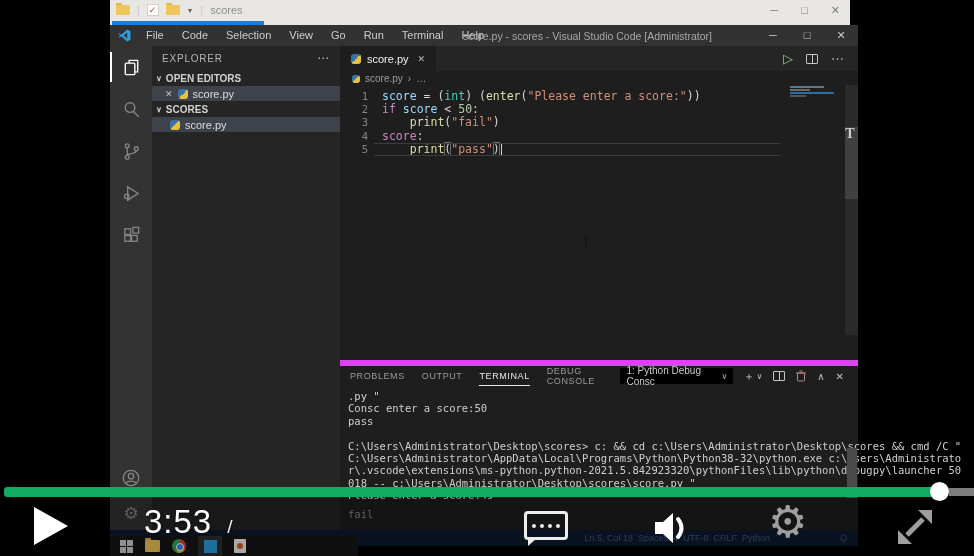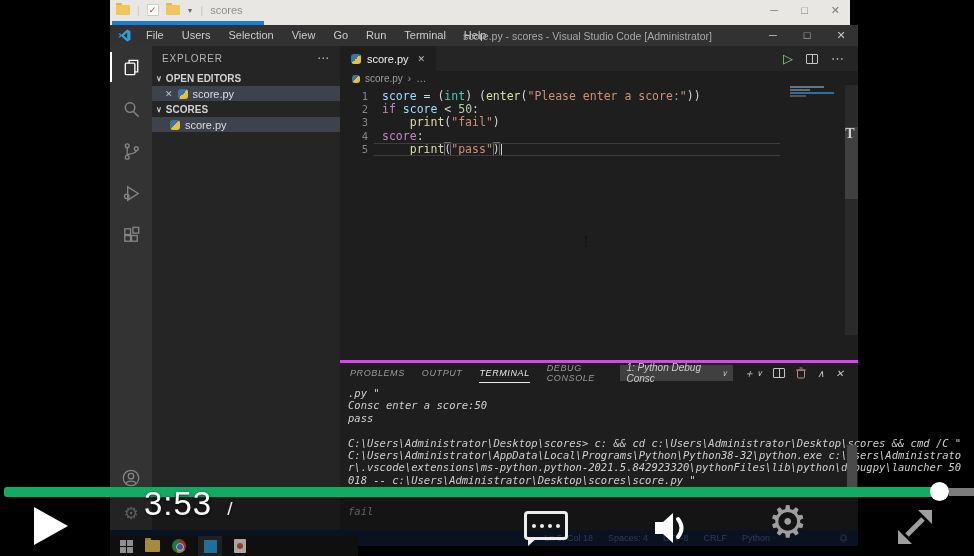--- a/index.html
+++ b/index.html
@@ -71,25 +71,25 @@
   .tok-pb{color:#d4d4d4; outline:1px solid #6b6b6b; outline-offset:-1px;}
   .caret { display:inline-block; width:1.5px; height:11px; background:#d0d0d0; vertical-align:-2px; margin-left:1px; }
 
   .minimap { position:absolute; right:22px; top:40px; width:46px; height:16px; }
   .mm-line { height:1.5px; margin-bottom:1.5px; }
   .ed-scroll { position:absolute; right:0; top:39px; width:13px; height:250px; background:#2a2a2a; }
   .ed-thumb { position:absolute; left:0; top:42px; width:100%; height:72px; background:#404040; }
   .overlay-t { position:absolute; right:1px; top:80px; width:14px; text-align:center; color:#cfcfcf; font-size:14px; font-weight:bold; font-family:"Liberation Serif", serif; }
   .ibeam { position:absolute; left:243px; top:187px; color:#151515; font-size:15px; font-family:"DejaVu Serif", serif; }
 
-  .panel { position:absolute; left:0; right:0; top:314px; bottom:0; background:#1e1e1e; border-top:3px solid #d946ef;font-style:italic; }
+  .panel { position:absolute; left:0; right:0; top:314px; bottom:0; background:#1e1e1e; border-top:6px solid #d946ef; }
   .panel-head { height:20px; display:flex; align-items:center; padding:0 14px 0 10px; }
   .p-tab { font-size:9px; letter-spacing:.6px; color:#9a9a9a; margin-right:17px; height:20px; display:flex; align-items:center; }
   .p-tab.active { color:#e9e9e9; box-shadow:inset 0 -1px 0 #e9e9e9; }
-  .console-select { margin-left:auto; width:124px; height:16px; background:#404040; color:#cccccc; font-size:10px; display:flex; align-items:center; padding:0 6px; }
+  .console-select { margin-left:auto; width:124px; height:16px; background:#000000; color:#cccccc; font-size:10px; display:flex; align-items:center; padding:0 6px; }
   .console-select .csel-arrow { margin-left:auto; font-size:8px; color:#bdbdbd; }
   .panel-actions { display:flex; align-items:center; gap:11px; margin-left:10px; color:#c5c5c5; font-size:11px; }
   .plus-combo { display:flex; align-items:center; gap:2px; }
   .plus-combo .pc-arrow { font-size:8px; }
   .panel-act-sm { font-size:10px; }
 
   .terminal { padding:4px 0 0 8px; font-family:"DejaVu Sans Mono", monospace; font-size:10.5px; line-height:12.4px; color:#cfcfcf; }
   .term-line { white-space:pre; height:12.4px; }
   .term-line.dim { color:#8a8a8a;margin-top:6px; }
   .term-caret { display:inline-block; width:6px; height:10px; background:#5f5f5f; margin-left:2px; vertical-align:-1px; }
@@ -110,21 +110,21 @@
   .tb-impress { width:12px; height:14px; background:#f4f0ec; position:relative; border-radius:1px; }
   .tb-impress::after { content:""; position:absolute; left:3px; top:4px; width:6px; height:6px; border-radius:50%; background:#d0612e; }
 
   
   .dim-strip { position:absolute; left:0; top:498px; width:974px; height:58px; background:rgba(0,0,0,.3); z-index:9; }
   .progress { position:absolute; left:0; top:487px; width:974px; height:10px; z-index:10; }
   .progress-played { position:absolute; left:4px; top:0; height:10px; border-radius:3px; }
   .progress-rest { position:absolute; left:949px; right:0; top:1px; height:8px; background:#7c7c7c; }
   .progress-handle { position:absolute; left:930px; top:-5px; width:19px; height:19px; border-radius:50%; background:#ffffff; }
   .play-btn { position:absolute; left:34px; top:507px; width:0; height:0; border-left:34px solid #ffffff; border-top:19px solid transparent; border-bottom:19px solid transparent; z-index:11; }
-  .time { position:absolute; left:144px; top:485px; display:flex; align-items:baseline; gap:15px; color:#ffffff; z-index:11; text-shadow:0 1px 3px rgba(0,0,0,.7); }
+  .time { position:absolute; left:144px; top:503px; display:flex; align-items:baseline; gap:15px; color:#ffffff; z-index:11; text-shadow:0 1px 3px rgba(0,0,0,.7); }
   .time-cur, .time-dur { font-size:33px; letter-spacing:1px; }
   .time-sep { font-size:19px; color:#f0f0f0; }
   .cc-icon { position:absolute; left:524px; top:511px; width:44px; height:29px; border:3px solid #ededed; border-radius:4px; z-index:11; display:flex; align-items:center; justify-content:center; gap:4px; }
   .cc-icon i { width:4px; height:4px; border-radius:50%; background:#ededed; }
   .cc-tail { position:absolute; left:1px; bottom:-9px; width:0; height:0; border-top:8px solid #ededed; border-right:9px solid transparent; }
   .vol-icon { position:absolute; left:652px; top:511px; z-index:11; }
   .gear-big { position:absolute; left:768px; top:498px; font-size:44px; color:#9e9e9e; z-index:11; line-height:48px; }
   .fs-icon { position:absolute; left:894px; top:506px; z-index:11; }
 </style>
 </head>
@@ -151,21 +151,21 @@
   </div>
 
   <div class="vsc">
 
     <div class="titlebar">
       <svg class="vsc-logo" width="13" height="13" viewBox="0 0 24 24">
           <path fill="#2da0e0" d="M17 1 L23 4 V20 L17 23 L6 13.5 L2.5 16 L1 14.8 L4.5 12 L1 9.2 L2.5 8 L6 10.5 Z M17 6.5 L10.5 12 L17 17.5 Z"></path>
         </svg>
       <div class="menus" id="menus">
           <span class="menu-item">File</span>
-          <span class="menu-item">Users</span>
+          <span class="menu-item">Code</span>
           <span class="menu-item">Selection</span>
           <span class="menu-item">View</span>
           <span class="menu-item">Go</span>
           <span class="menu-item">Run</span>
           <span class="menu-item">Terminal</span>
           <span class="menu-item">Help</span>
         </div>
       <span class="tb-title">score.py - scores - Visual Studio Code [Administrator]</span>
       <div class="tb-ctls">
         <span class="tb-ctl">─</span>
@@ -340,21 +340,21 @@
             <div class="term-line dim">fail</div>
             <div class="term-line">&nbsp;</div>
             <div class="term-line">C:\Users\Administrator\Desktop\scores&gt;<span class="term-caret"></span></div>
           </div>
         <div class="pn-scroll"></div>
       </div>
 
     </div>
 
     <div class="statusbar">
-      <span id="status-items" style="display:flex;gap:15px;justify-content:flex-end;">
+      <span id="status-items" style="display:flex;gap:5px;justify-content:flex-end;">
           <span class="sb-item">Ln 5, Col 18</span>
           <span class="sb-item">Spaces: 4</span>
           <span class="sb-item">UTF-8</span>
           <span class="sb-item">CRLF</span>
           <span class="sb-item">Python</span>
         </span>
       <svg class="sb-bell" width="9" height="10" viewBox="0 0 10 11" fill="none" stroke="currentColor">
           <path d="M2 8 C2 4 2.5 2 5 2 C7.5 2 8 4 8 8 Z M4 9.5 a1 1 0 0 0 2 0"></path>
         </svg>
     </div>

